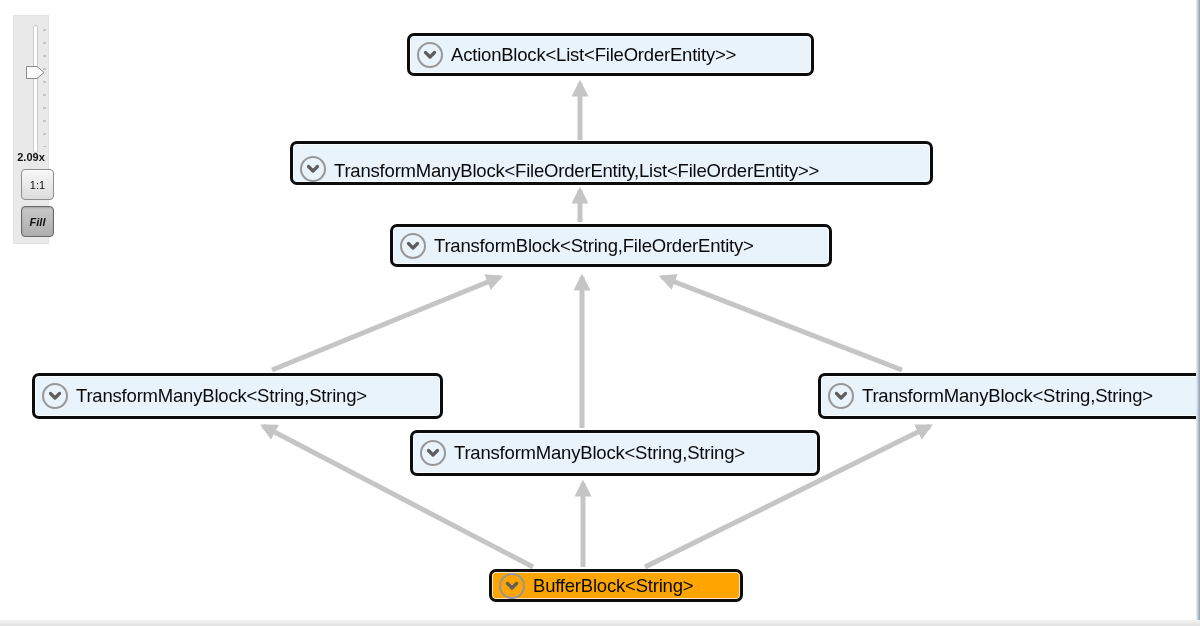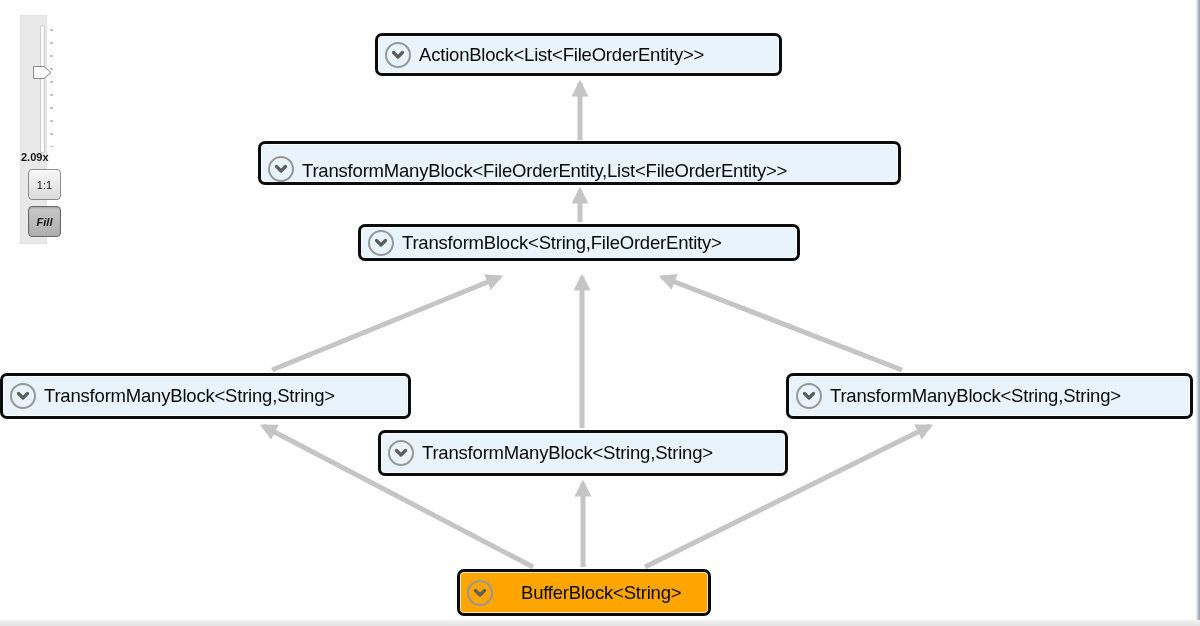--- a/index.html
+++ b/index.html
@@ -6,33 +6,33 @@
   .screen{
     position:relative;width:1200px;height:626px;overflow:hidden;
     background:#ffffff;font-family:"Liberation Sans","DejaVu Sans",sans-serif;
   }
   
   .edges-layer{position:absolute;left:0;top:0;width:1200px;height:626px;pointer-events:none;}
   .node{
     position:absolute;box-sizing:border-box;display:flex;align-items:center;
     border:3px solid #15803d;border-radius:7px;padding:0 10px 0 7px;
     box-shadow:inset 0 0 0 1px rgba(255,255,255,.75);
-    white-space:nowrap;cursor:default;
+    white-space:nowrap;cursor:default;margin-left:32px;
   }
   .node-label{
     font-size:18.5px;letter-spacing:-0.2px;color:#0a0a0a;margin-left:8px;
   }
   .expander{
     width:26px;height:26px;flex:0 0 26px;border-radius:50%;
     border:2px solid #979797;box-sizing:border-box;display:flex;
     align-items:center;justify-content:center;background:transparent;cursor:pointer;
   }
   
   .zoom-panel{
-    position:absolute;left:20px;top:15px;width:27px;height:229px;
+    position:absolute;left:13px;top:15px;width:36px;height:229px;
     background:#e9e9e9;border:1px solid #e2e2e2;border-radius:0;box-sizing:border-box;z-index:5;
   }
   .slider-track{
     position:absolute;left:19px;top:9px;width:3px;height:126px;
     background:#fdfdfd;border:1px solid #cccccc;border-radius:2px;cursor:pointer;
   }
   .slider-ticks{
     position:absolute;left:29px;top:13px;width:3px;height:118px;
     background:repeating-linear-gradient(to bottom,#c4c4c4 0 2px,transparent 2px 13px);
   }
@@ -93,21 +93,21 @@
         <span class="node-label">ActionBlock&lt;List&lt;FileOrderEntity&gt;&gt;</span>
       </div>
       <div class="node" style="left: 258px; top: 141px; width: 643px; height: 44px; background: rgb(232, 243, 252); border-color: rgb(12, 12, 12); align-items: flex-end;">
         <span class="expander">
           <svg width="22" height="22" viewBox="0 0 22 22">
             <polyline points="6.5,8.5 11,13 15.5,8.5" fill="none" stroke="#5d5d5d" stroke-width="3.2" stroke-linecap="round" stroke-linejoin="round"></polyline>
           </svg>
         </span>
         <span class="node-label">TransformManyBlock&lt;FileOrderEntity,List&lt;FileOrderEntity&gt;&gt;</span>
       </div>
-      <div class="node" style="left: 358px; top: 224px; width: 442px; height: 37px; background: rgb(232, 243, 252); border-color: rgb(12, 12, 12);">
+      <div class="node" style="left: 358px; top: 224px; width: 442px; height: 43px; background: rgb(232, 243, 252); border-color: rgb(12, 12, 12);">
         <span class="expander">
           <svg width="22" height="22" viewBox="0 0 22 22">
             <polyline points="6.5,8.5 11,13 15.5,8.5" fill="none" stroke="#5d5d5d" stroke-width="3.2" stroke-linecap="round" stroke-linejoin="round"></polyline>
           </svg>
         </span>
         <span class="node-label">TransformBlock&lt;String,FileOrderEntity&gt;</span>
       </div>
       <div class="node" style="left: 0px; top: 373px; width: 411px; height: 46px; background: rgb(232, 243, 252); border-color: rgb(12, 12, 12);">
         <span class="expander">
           <svg width="22" height="22" viewBox="0 0 22 22">
@@ -125,21 +125,21 @@
         <span class="node-label">TransformManyBlock&lt;String,String&gt;</span>
       </div>
       <div class="node" style="left: 786px; top: 373px; width: 407px; height: 46px; background: rgb(232, 243, 252); border-color: rgb(12, 12, 12);">
         <span class="expander">
           <svg width="22" height="22" viewBox="0 0 22 22">
             <polyline points="6.5,8.5 11,13 15.5,8.5" fill="none" stroke="#5d5d5d" stroke-width="3.2" stroke-linecap="round" stroke-linejoin="round"></polyline>
           </svg>
         </span>
         <span class="node-label">TransformManyBlock&lt;String,String&gt;</span>
       </div>
-      <div class="node" style="left: 457px; top: 569px; width: 254px; height: 47px; background: rgb(255, 165, 0); border-color: rgb(12, 12, 12); gap: 20px;">
+      <div class="node" style="left: 457px; top: 569px; width: 254px; height: 33px; background: rgb(255, 165, 0); border-color: rgb(12, 12, 12);">
         <span class="expander">
           <svg width="22" height="22" viewBox="0 0 22 22">
             <polyline points="6.5,8.5 11,13 15.5,8.5" fill="none" stroke="#5d5d5d" stroke-width="3.2" stroke-linecap="round" stroke-linejoin="round"></polyline>
           </svg>
         </span>
         <span class="node-label">BufferBlock&lt;String&gt;</span>
       </div>
     </div>
 
   <div class="zoom-panel">

